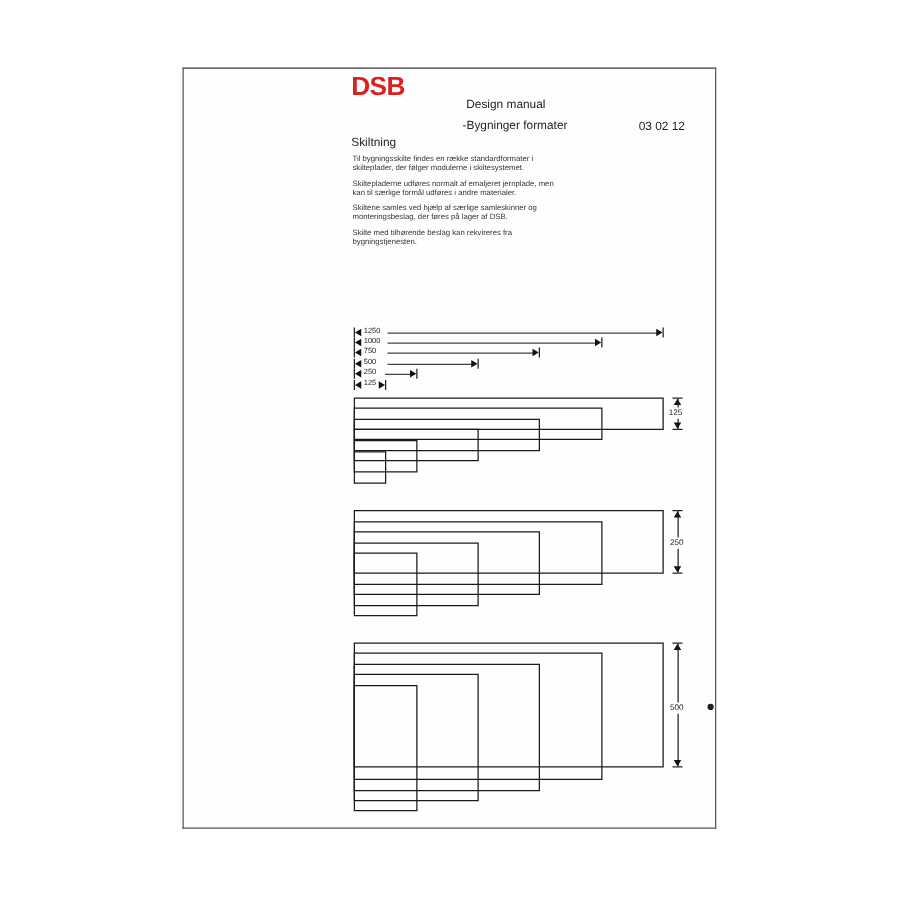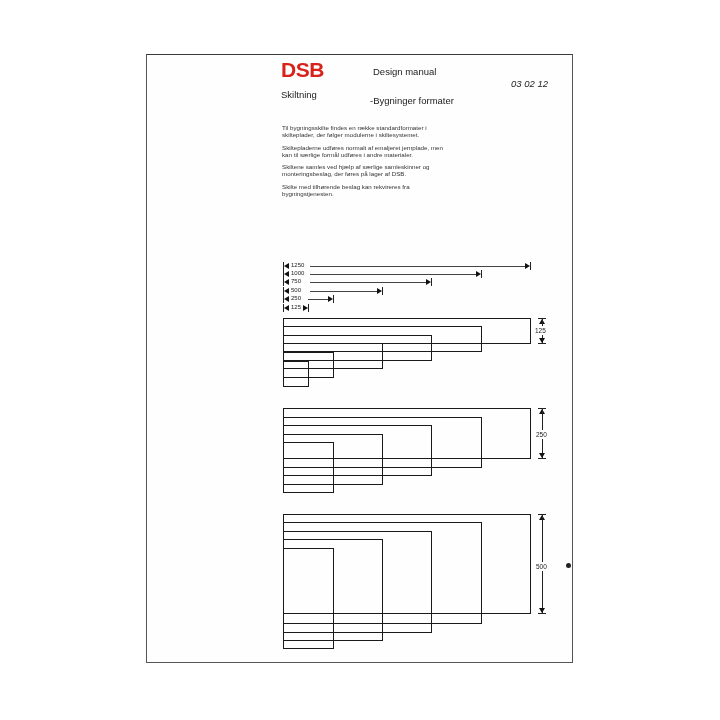--- a/index.html
+++ b/index.html
@@ -38,23 +38,23 @@
 <div class="hole" style="left:157px;top:104px;"></div>
 <div class="hole" style="left:157px;top:228px;"></div>
 <div class="hole" style="left:157px;top:266px;"></div>
 <div class="hole" style="left:157px;top:433px;"></div>
 <div class="hole" style="left:157px;top:472px;"></div>
 <div class="hole" style="left:157px;top:597px;"></div>
 
 <div class="page"></div>
 
 <div class="abs logo" style="left:281px;top:58px;">DSB</div>
-<div class="abs hdr" style="left:373px;top:66px;">Design manual</div>
-<div class="abs hdr" style="left:511px;top:78px;font-style:italic;">03 02 12</div>
-<div class="abs hdr" style="left:281px;top:89px;">Skiltning</div>
+<div class="abs hdr" style="left:373px;top:78px;">Design manual</div>
+<div class="abs hdr" style="left:511px;top:96px;">03 02 12</div>
+<div class="abs hdr" style="left:281px;top:109px;">Skiltning</div>
 <div class="abs hdr" style="left:370px;top:95px;">-Bygninger formater</div>
 
 <div class="abs body-text" style="left:282px;top:124px;">
   <p>Til bygningsskilte findes en række standardformater i skilteplader, der følger modulerne i skiltesystemet.</p>
   <p>Skiltepladerne udføres normalt af emaljeret jernplade, men kan til særlige formål udføres i andre materialer.</p>
   <p>Skiltene samles ved hjælp af særlige samleskinner og monteringsbeslag, der føres på lager af DSB.</p>
   <p>Skilte med tilhørende beslag kan rekvireres fra bygningstjenesten.</p>
 </div>
 
 <div>

